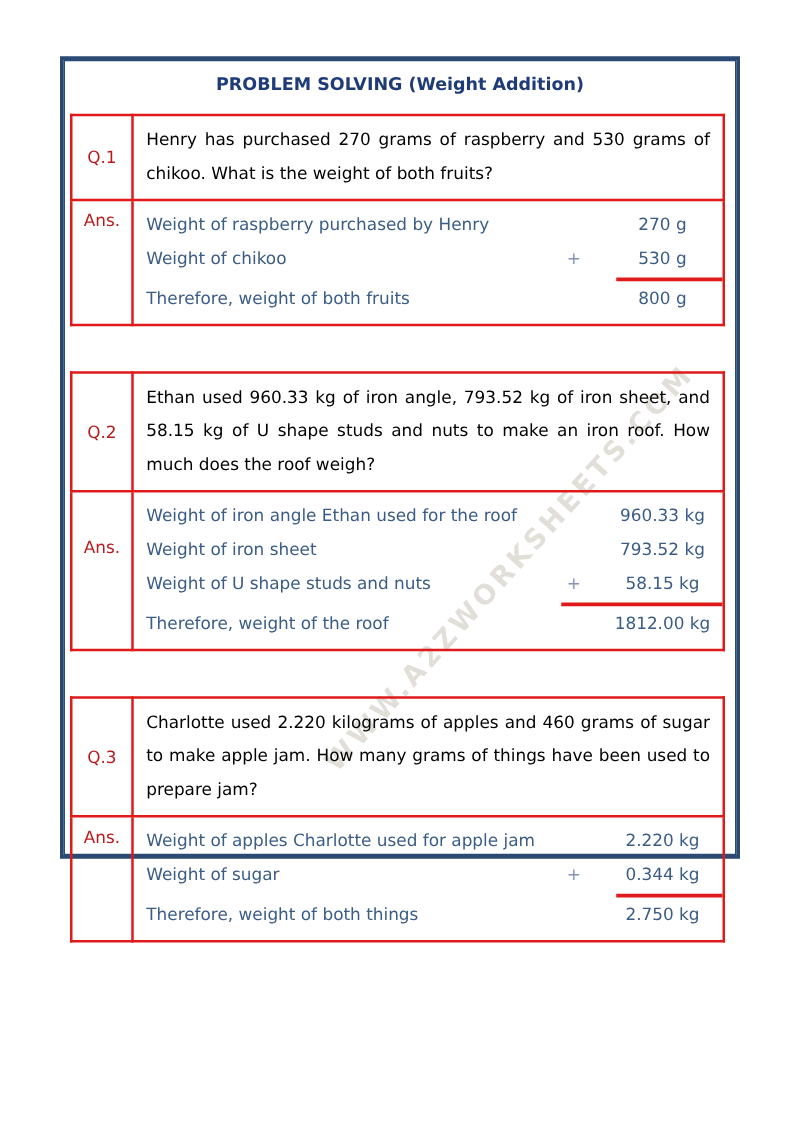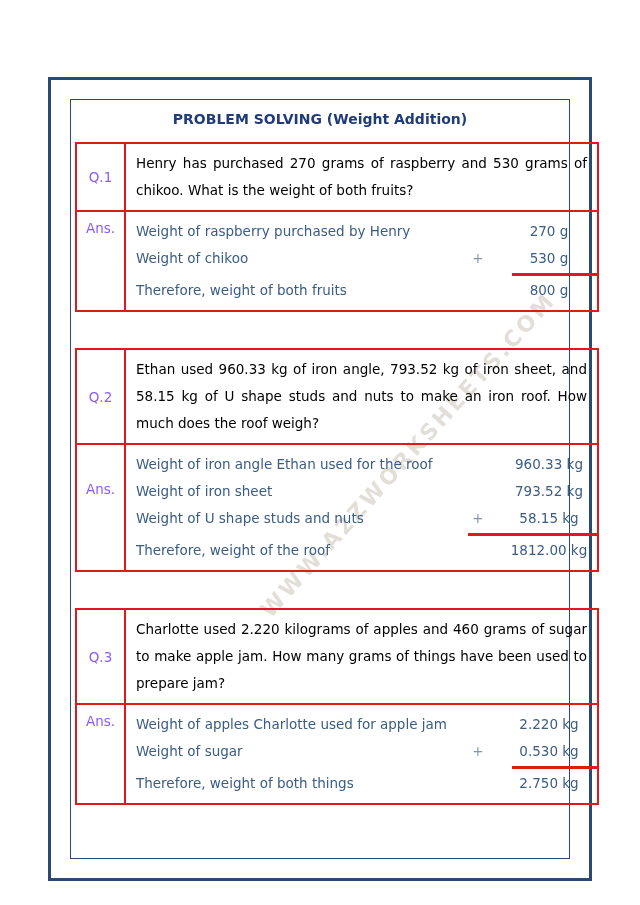--- a/index.html
+++ b/index.html
@@ -7,40 +7,40 @@
     position:relative;width:640px;height:905px;background:#ffffff;
     font-family:"DejaVu Sans","Liberation Sans",sans-serif;overflow:hidden;
   }
   .watermark{
     position:absolute;left:408px;top:455px;z-index:0;
     transform:translate(-50%,-50%) rotate(-48deg);
     font-size:22px;letter-spacing:3px;color:#cbc5bb;opacity:.55;
     white-space:nowrap;font-weight:bold;
   }
   .frame-outer{
-    position:absolute;left:48px;top:45px;width:544px;height:804px;
-    box-sizing:border-box;border:3px solid #2A4A73;padding:19px;z-index:1;margin-top:32px;
+    position:absolute;left:48px;top:45px;width:544px;height:642px;
+    box-sizing:border-box;border:3px solid #2A4A73;padding:0;z-index:1;
   }
   .frame-inner{
     box-sizing:border-box;width:100%;height:100%;
     border:1px solid #2A4A73;padding-top:11px;position:relative;
   }
   .title,.subtitle{
     text-align:center;color:#1F3C78;font-weight:bold;font-size:14px;
   }
   .subtitle{margin-top:25px;}
   table.q-block{
     border-collapse:collapse;width:524px;margin:36px 0 0 4px;
     table-layout:fixed;
   }
   table.q-block.first{margin-top:15px;}
   td{border:2px solid #E01A1A;}
   .label-cell{
     width:45px;text-align:center;vertical-align:middle;
-    color:#8b5cf6;font-size:13.5px;
+    color:#b91c1c;font-size:13.5px;
   }
   .ans-lab{vertical-align:top;padding-top:8px;}
   .ans-lab.pad-top{padding-top:36px;}
   .q-text{
     padding:6px 10px;line-height:27px;text-align:justify;
     color:#000000;font-size:13.5px;
   }
   .a-cell{padding:6px 8px 6px 10px;vertical-align:top;}
   .ans-row{
     display:flex;align-items:center;line-height:27px;
@@ -143,21 +143,21 @@
           <td class="label-cell ans-lab">Ans.</td>
           <td class="a-cell">
             <div class="ans-row">
               <span class="ans-label">Weight of apples Charlotte used for apple jam</span>
               <span class="ans-sign"></span>
               <span class="ans-value">2.220 kg</span>
             </div>
             <div class="ans-row">
               <span class="ans-label">Weight of sugar</span>
               <span class="ans-sign">+</span>
-              <span class="ans-value">0.530 kg</span>
+              <span class="ans-value">0.344 kg</span>
             </div>
             <div class="sum-rule"></div>
             <div class="ans-row">
               <span class="ans-label">Therefore, weight of both things</span>
               <span class="ans-sign"></span>
               <span class="ans-value">2.750 kg</span>
             </div>
           </td>
         </tr>
       </tbody>

